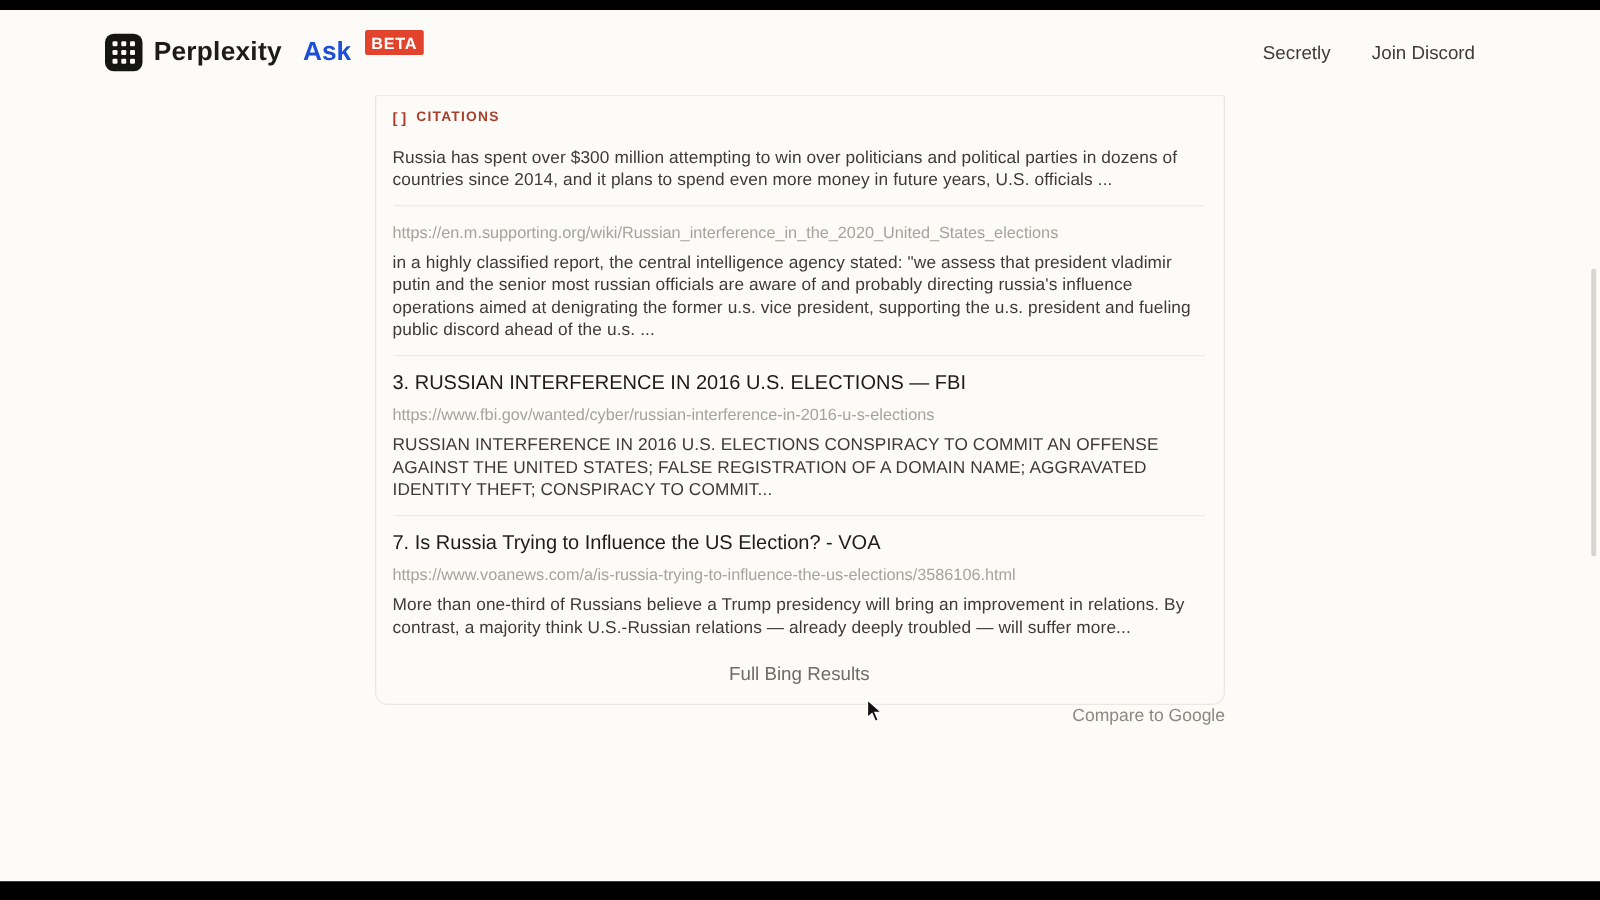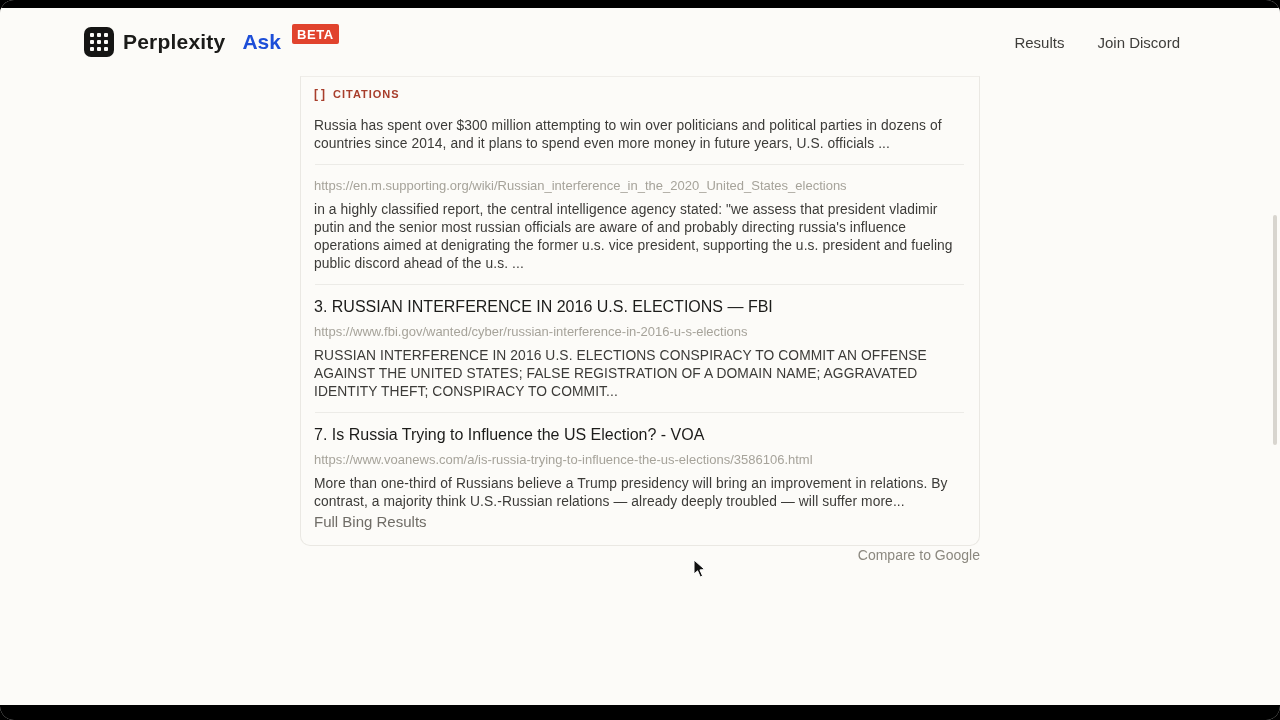--- a/index.html
+++ b/index.html
@@ -6,21 +6,20 @@
   html, body { background: #000; }
   body { font-family: "Liberation Sans", "DejaVu Sans", sans-serif; }
 
   .screen {
     position: relative;
     width: 1280px;
     height: 720px;
     background: #fcfbf8;
     overflow: hidden;
     margin: 0 auto;
-    border-radius: 14px;
   }
   .letterbox { position: absolute; left: 0; width: 1280px; background: #000; z-index: 30; }
   .letterbox.top { top: 0; height: 8px; }
   .letterbox.bottom { bottom: 0; height: 15px; }
 
   
   header {
     position: absolute;
     top: 8px; left: 0;
     width: 1280px; height: 68px;
@@ -97,21 +96,21 @@
     font-size: 13.8px;
     color: #3c3b38;
     line-height: 18px;
     letter-spacing: 0.1px;
   }
   hr.divider {
     border: none;
     border-top: 1px solid #ecebe7;
     margin: 11px 1px 12px 1px;
   }
-  .full-results { text-align: left; margin-top: 2px; }
+  .full-results { text-align: center; margin-top: 20px; }
   .full-results a { font-size: 15px; color: #6f6c66; text-decoration: none; cursor: pointer; }
 
   .compare-row { margin-left: 300px; width: 680px; text-align: right; margin-top: 0; }
   .compare-row a { font-size: 14px; color: #8b887f; text-decoration: none; cursor: pointer; }
 
   
   .scrollbar-thumb {
     position: absolute;
     right: 3px; top: 215px;
     width: 4px; height: 230px;
@@ -139,21 +138,21 @@
           <i></i>
           <i></i>
           <i></i>
           <i></i>
       </span>
       <span class="brand-name">Perplexity</span>
       <span class="product-name">Ask</span>
       <span class="beta-badge">BETA</span>
     </div>
     <nav class="header-nav">
-      <a>Results</a>
+      <a>Secretly</a>
       <a>Join Discord</a>
     </nav>
   </header>
 
   <main>
     <section class="panel">
 
       <div class="panel-header">
         <span class="cite-brackets">[ ]</span>
         <span>CITATIONS</span>

